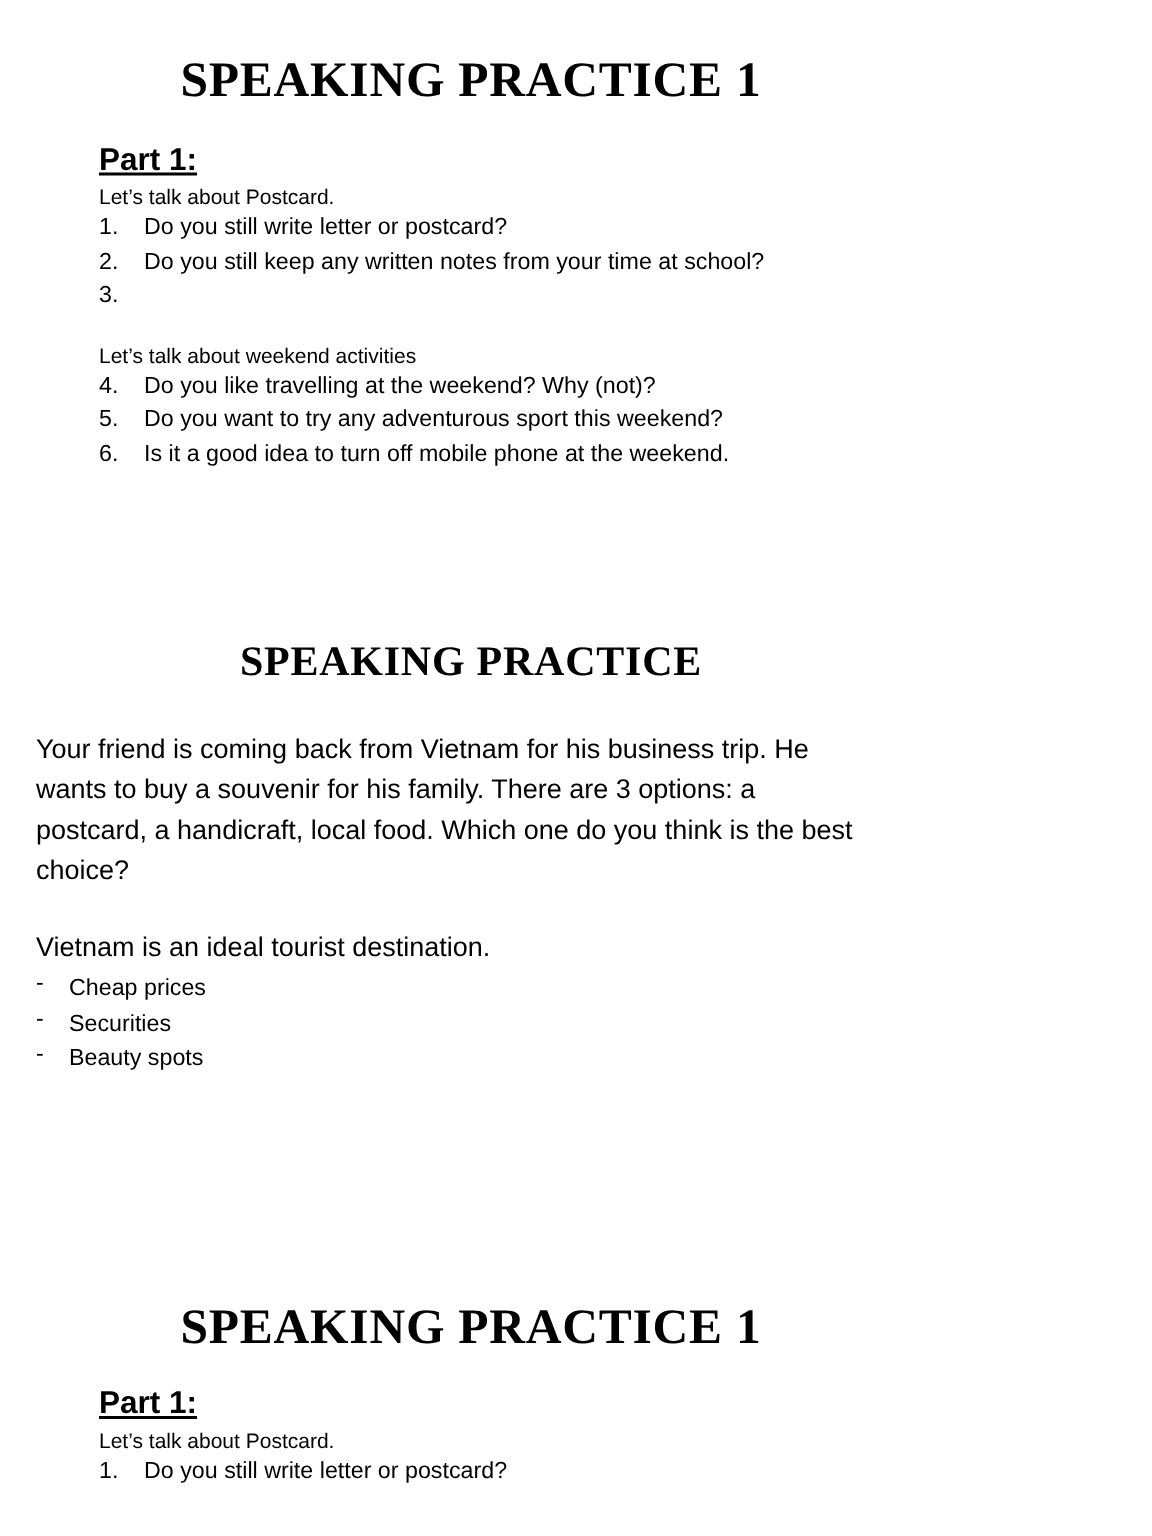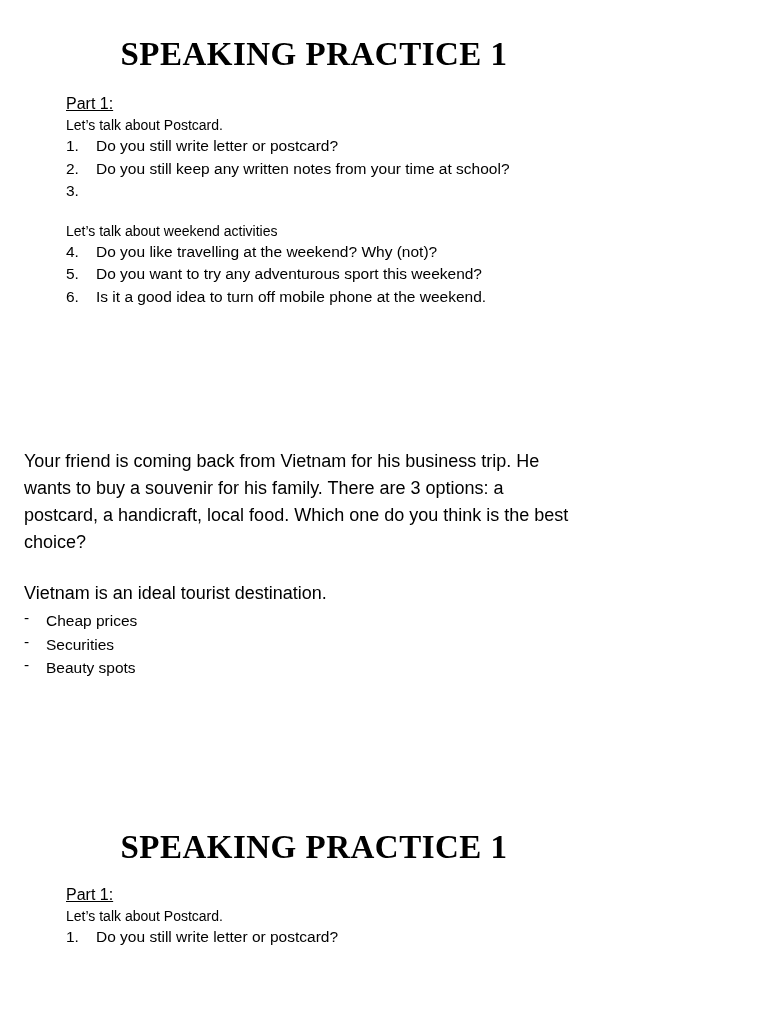--- a/index.html
+++ b/index.html
@@ -43,23 +43,23 @@
     padding-left: 66px;
     padding-right: 40px;
     margin-top: 22px;
   }
   .section-2 {
     padding-left: 24px;
     padding-right: 48px;
   }
 
   .part-label {
-    font-weight: normal;
+    font-weight: bold;
     text-decoration: underline;
-    font-size: 16px;
+    font-size: 21px;
     margin: 0 0 2px 0;
     display: inline-block;
   }
   .lead {
     font-size: 14px;
     margin: 0;
     line-height: 1.45;
   }
   ol.qlist {
     list-style: none;
@@ -153,20 +153,21 @@
       </li>
       <li>
         <span class="num">6.</span>
         <span>Is it a good idea to turn off mobile phone at the weekend.</span>
       </li>
     </ol>
   </div>
 
   <div class="spacer-a"></div>
 
+  <h1 class="doc-title title-2 block2-title">SPEAKING PRACTICE</h1>
 
   <div class="spacer-b"></div>
 
   <div class="section-2">
     <p class="para">Your friend is coming back from Vietnam for his business trip. He wants to buy a souvenir for his family. There are 3 options: a postcard, a handicraft, local food. Which one do you think is the best choice?</p>
 
     <div class="spacer-c"></div>
 
     <p class="para">Vietnam is an ideal tourist destination.</p>
     <ul class="dashlist">

